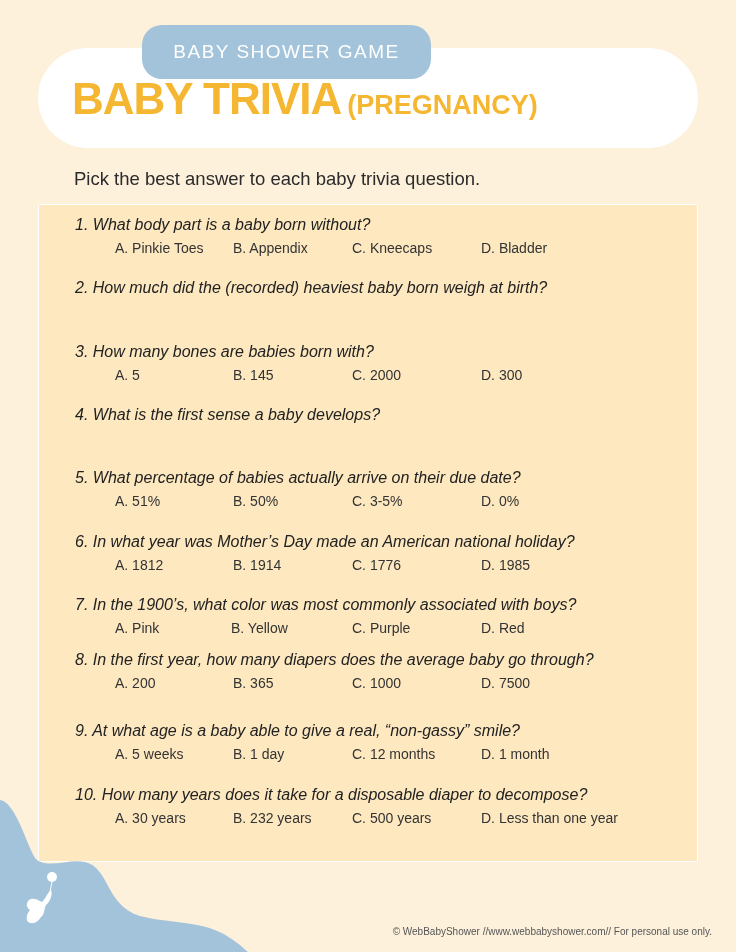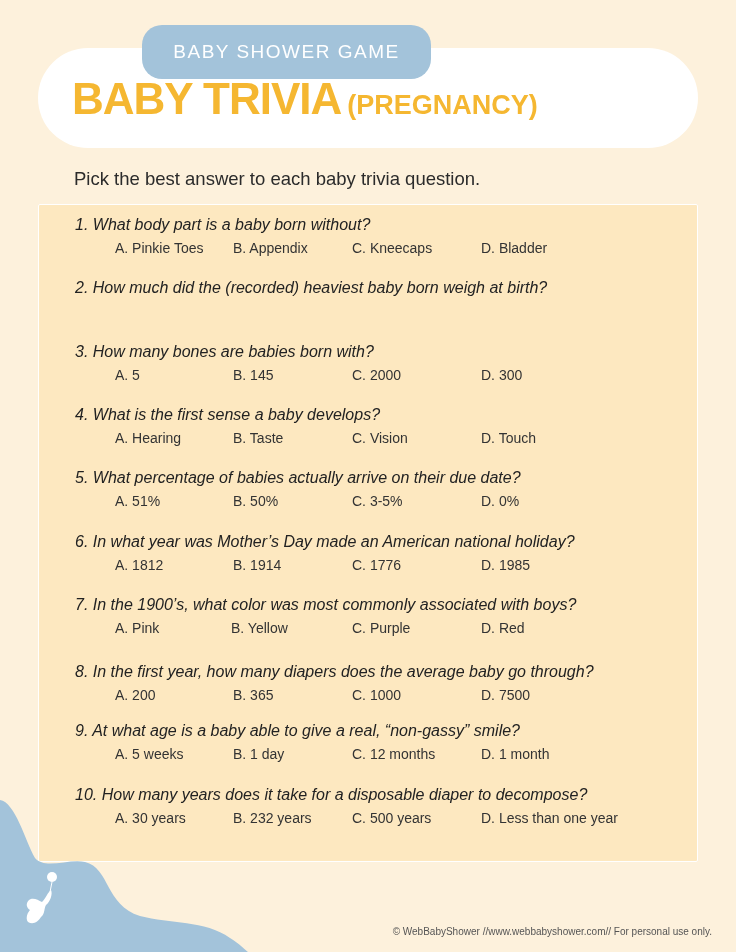--- a/index.html
+++ b/index.html
@@ -47,26 +47,20 @@
     <div class="q-text">3. How many bones are babies born with?</div>
     <div class="answers">
       <span class="a0">A. 5</span>
       <span class="a1">B. 145</span>
       <span class="a2">C. 2000</span>
       <span class="a3">D. 300</span>
     </div>
   </div>
   <div class="q" style="top:201px">
     <div class="q-text">4. What is the first sense a baby develops?</div>
-    <div class="answers">
-      <span class="a0">A. Hearing</span>
-      <span class="a1">B.  Taste</span>
-      <span class="a2">C. Vision</span>
-      <span class="a3">D. Touch</span>
-    </div>
   </div>
   <div class="q" style="top:264px">
     <div class="q-text">5. What percentage of babies actually arrive on their due date?</div>
     <div class="answers">
       <span class="a0">A. 51%</span>
       <span class="a1">B. 50%</span>
       <span class="a2">C. 3-5%</span>
       <span class="a3">D. 0%</span>
     </div>
   </div>
@@ -81,21 +75,21 @@
   </div>
   <div class="q" style="top:391px">
     <div class="q-text">7. In the 1900’s, what color was most commonly associated with boys?</div>
     <div class="answers">
       <span class="a0">A. Pink</span>
       <span class="a1" style="left:156px">B. Yellow</span>
       <span class="a2">C. Purple</span>
       <span class="a3">D. Red</span>
     </div>
   </div>
-  <div class="q" style="top:458px">
+  <div class="q" style="top:446px">
     <div class="q-text">8. In the first year, how many diapers does the average baby go through?</div>
     <div class="answers">
       <span class="a0">A. 200</span>
       <span class="a1">B. 365</span>
       <span class="a2">C. 1000</span>
       <span class="a3">D. 7500</span>
     </div>
   </div>
   <div class="q" style="top:517px">
     <div class="q-text">9. At what age is a baby able to give a real, “non-gassy” smile?</div>

